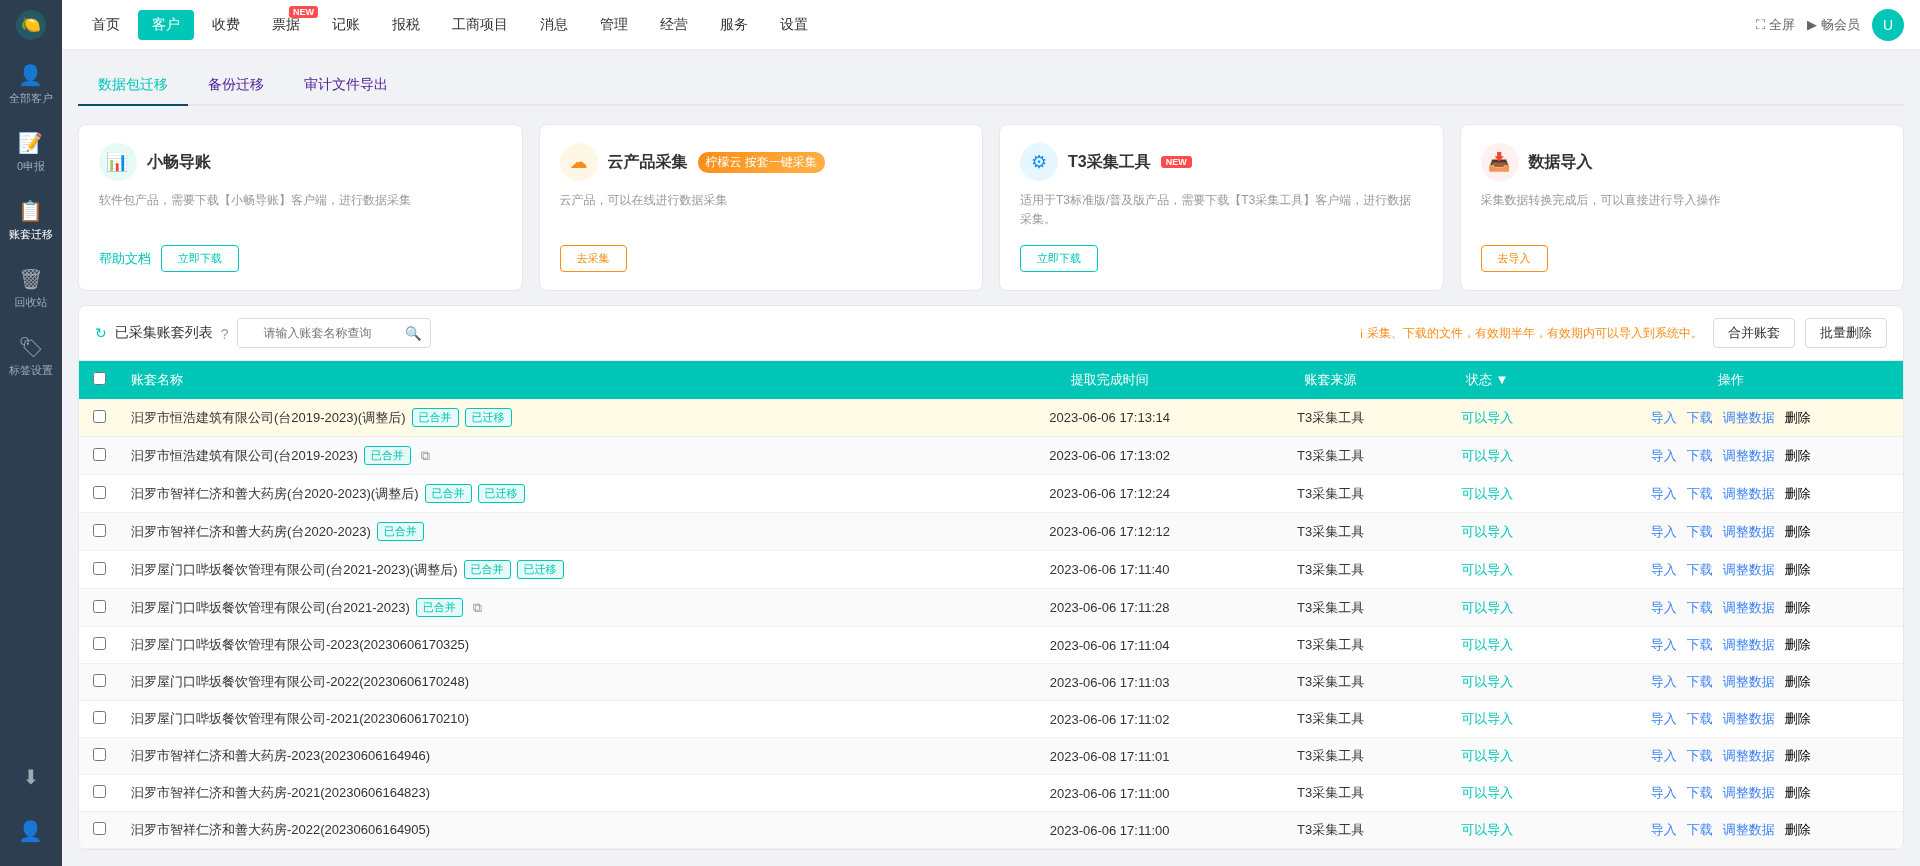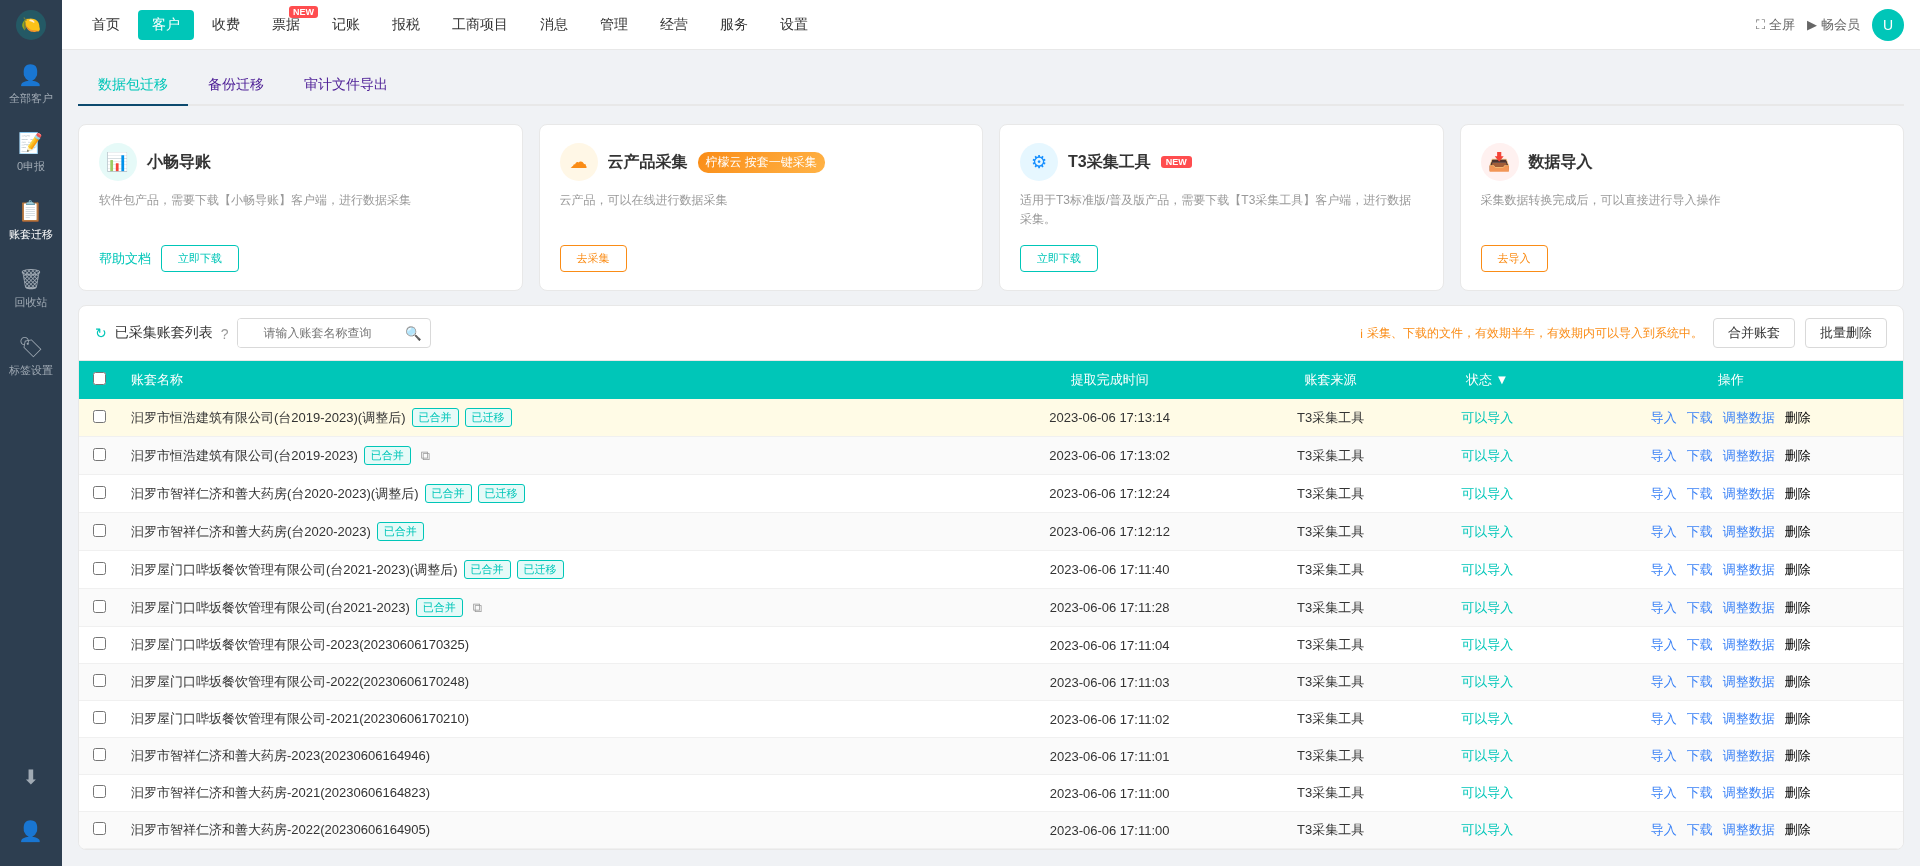--- a/index.html
+++ b/index.html
@@ -735,21 +735,21 @@
                   </div>
                 </td>
               </tr>
               <tr>
                 <td><input type="checkbox" style=""></td>
                 <td>
                   <div class="cell-name">
                     <span>汩罗市智祥仁济和善大药房-2023(20230606164946)</span>
                   </div>
                 </td>
-                <td>2023-06-06 17:11:01</td>
+                <td>2023-06-08 17:11:01</td>
                 <td>T3采集工具</td>
                 <td style="color: rgb(0, 198, 184);">可以导入</td>
                 <td>
                   <div class="action-links">
                     <span class="action-link ">导入</span>
                     <span class="action-link ">下载</span>
                     <span class="action-link ">调整数据</span>
                     <span class="action-link red">删除</span>
                   </div>
                 </td>

